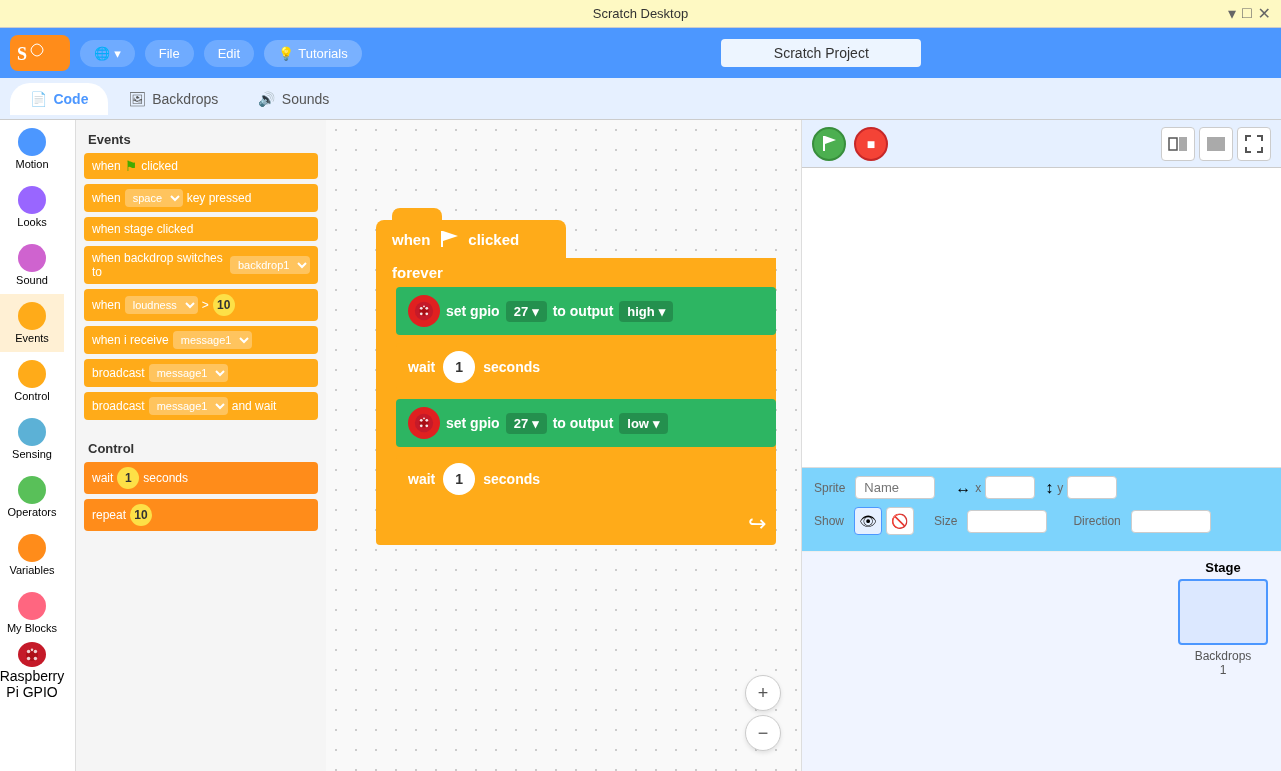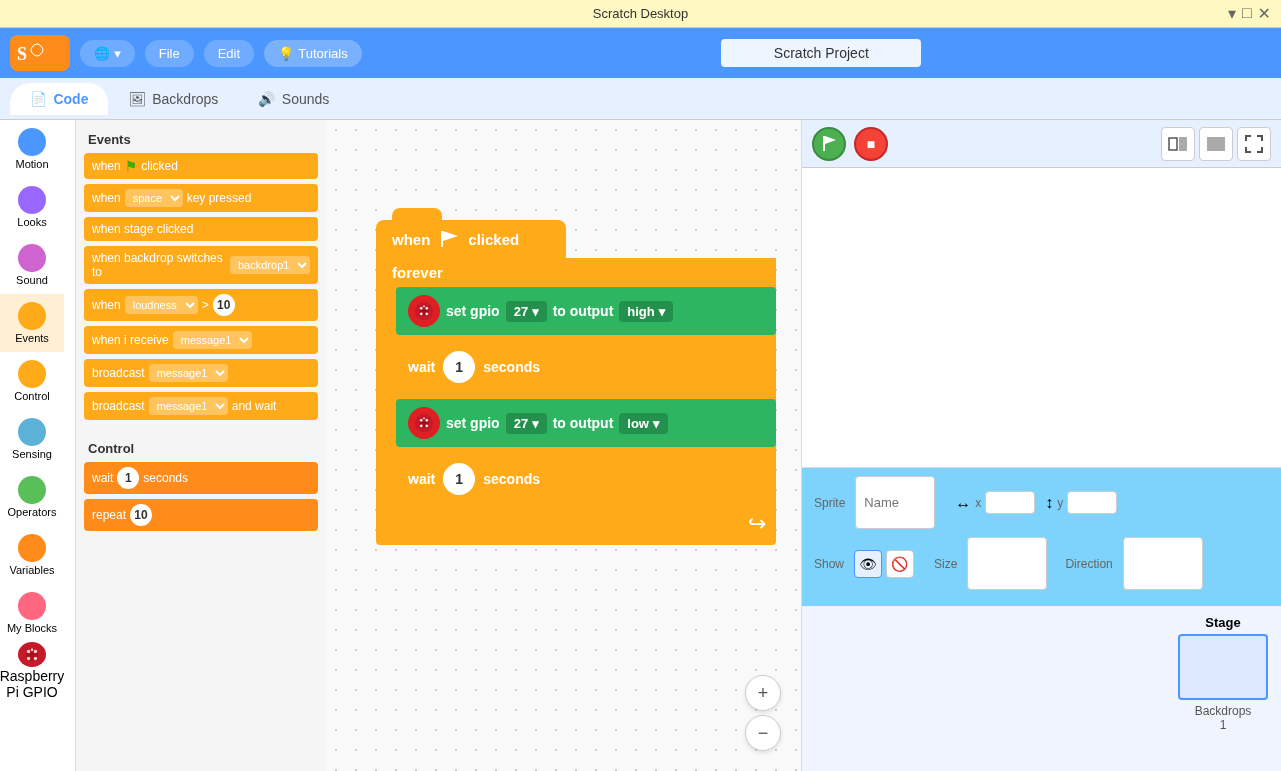--- a/index.html
+++ b/index.html
@@ -165,21 +165,21 @@
     .block-select {
       background: rgba(255,255,255,0.3);
       border: none;
       border-radius: 4px;
       padding: 2px 4px;
       font-size: 11px;
       color: white;
       cursor: pointer;
     }
     .block-white-circle {
-      background: #ffffff;
+      background: #fde047;
       color: #333;
       border-radius: 50%;
       width: 22px;
       height: 22px;
       display: flex;
       align-items: center;
       justify-content: center;
       font-size: 12px;
       font-weight: bold;
     }
@@ -361,21 +361,21 @@
       gap: 10px;
       margin-bottom: 8px;
     }
     .sprite-label {
       font-size: 12px;
       color: #666;
     }
     .sprite-input {
       border: 1px solid #ccc;
       border-radius: 4px;
-      padding: 18px 8px;
+      padding: 3px 8px;
       font-size: 13px;
       width: 80px;
     }
     .sprite-show-btns {
       display: flex;
       gap: 4px;
     }
     .show-btn {
       width: 28px;
       height: 28px;
@@ -760,21 +760,21 @@
         </span>
       </div>
       <div class="sprite-row">
         <span class="sprite-label">Show</span>
         <div class="sprite-show-btns">
           <button class="show-btn active">👁</button>
           <button class="show-btn">🚫</button>
         </div>
         <span class="sprite-label" style="margin-left:10px;">Size</span>
         <input type="text" class="sprite-input" style="">
-        <span class="sprite-label" style="margin-left:8px;">Direction</span>
+        <span class="sprite-label" style="margin-left:16px;">Direction</span>
         <input type="text" class="sprite-input" style="">
       </div>
     </div>
 
     <div style="display:flex; flex: 1; padding: 8px; background: #f0f4ff; gap: 10px; align-items: flex-start;">
       <div style="flex:1;">
       </div>
       <div style="width: 100px; text-align: center;">
         <div style="font-weight: bold; font-size: 13px; margin-bottom: 4px;">Stage</div>
         <div style="

